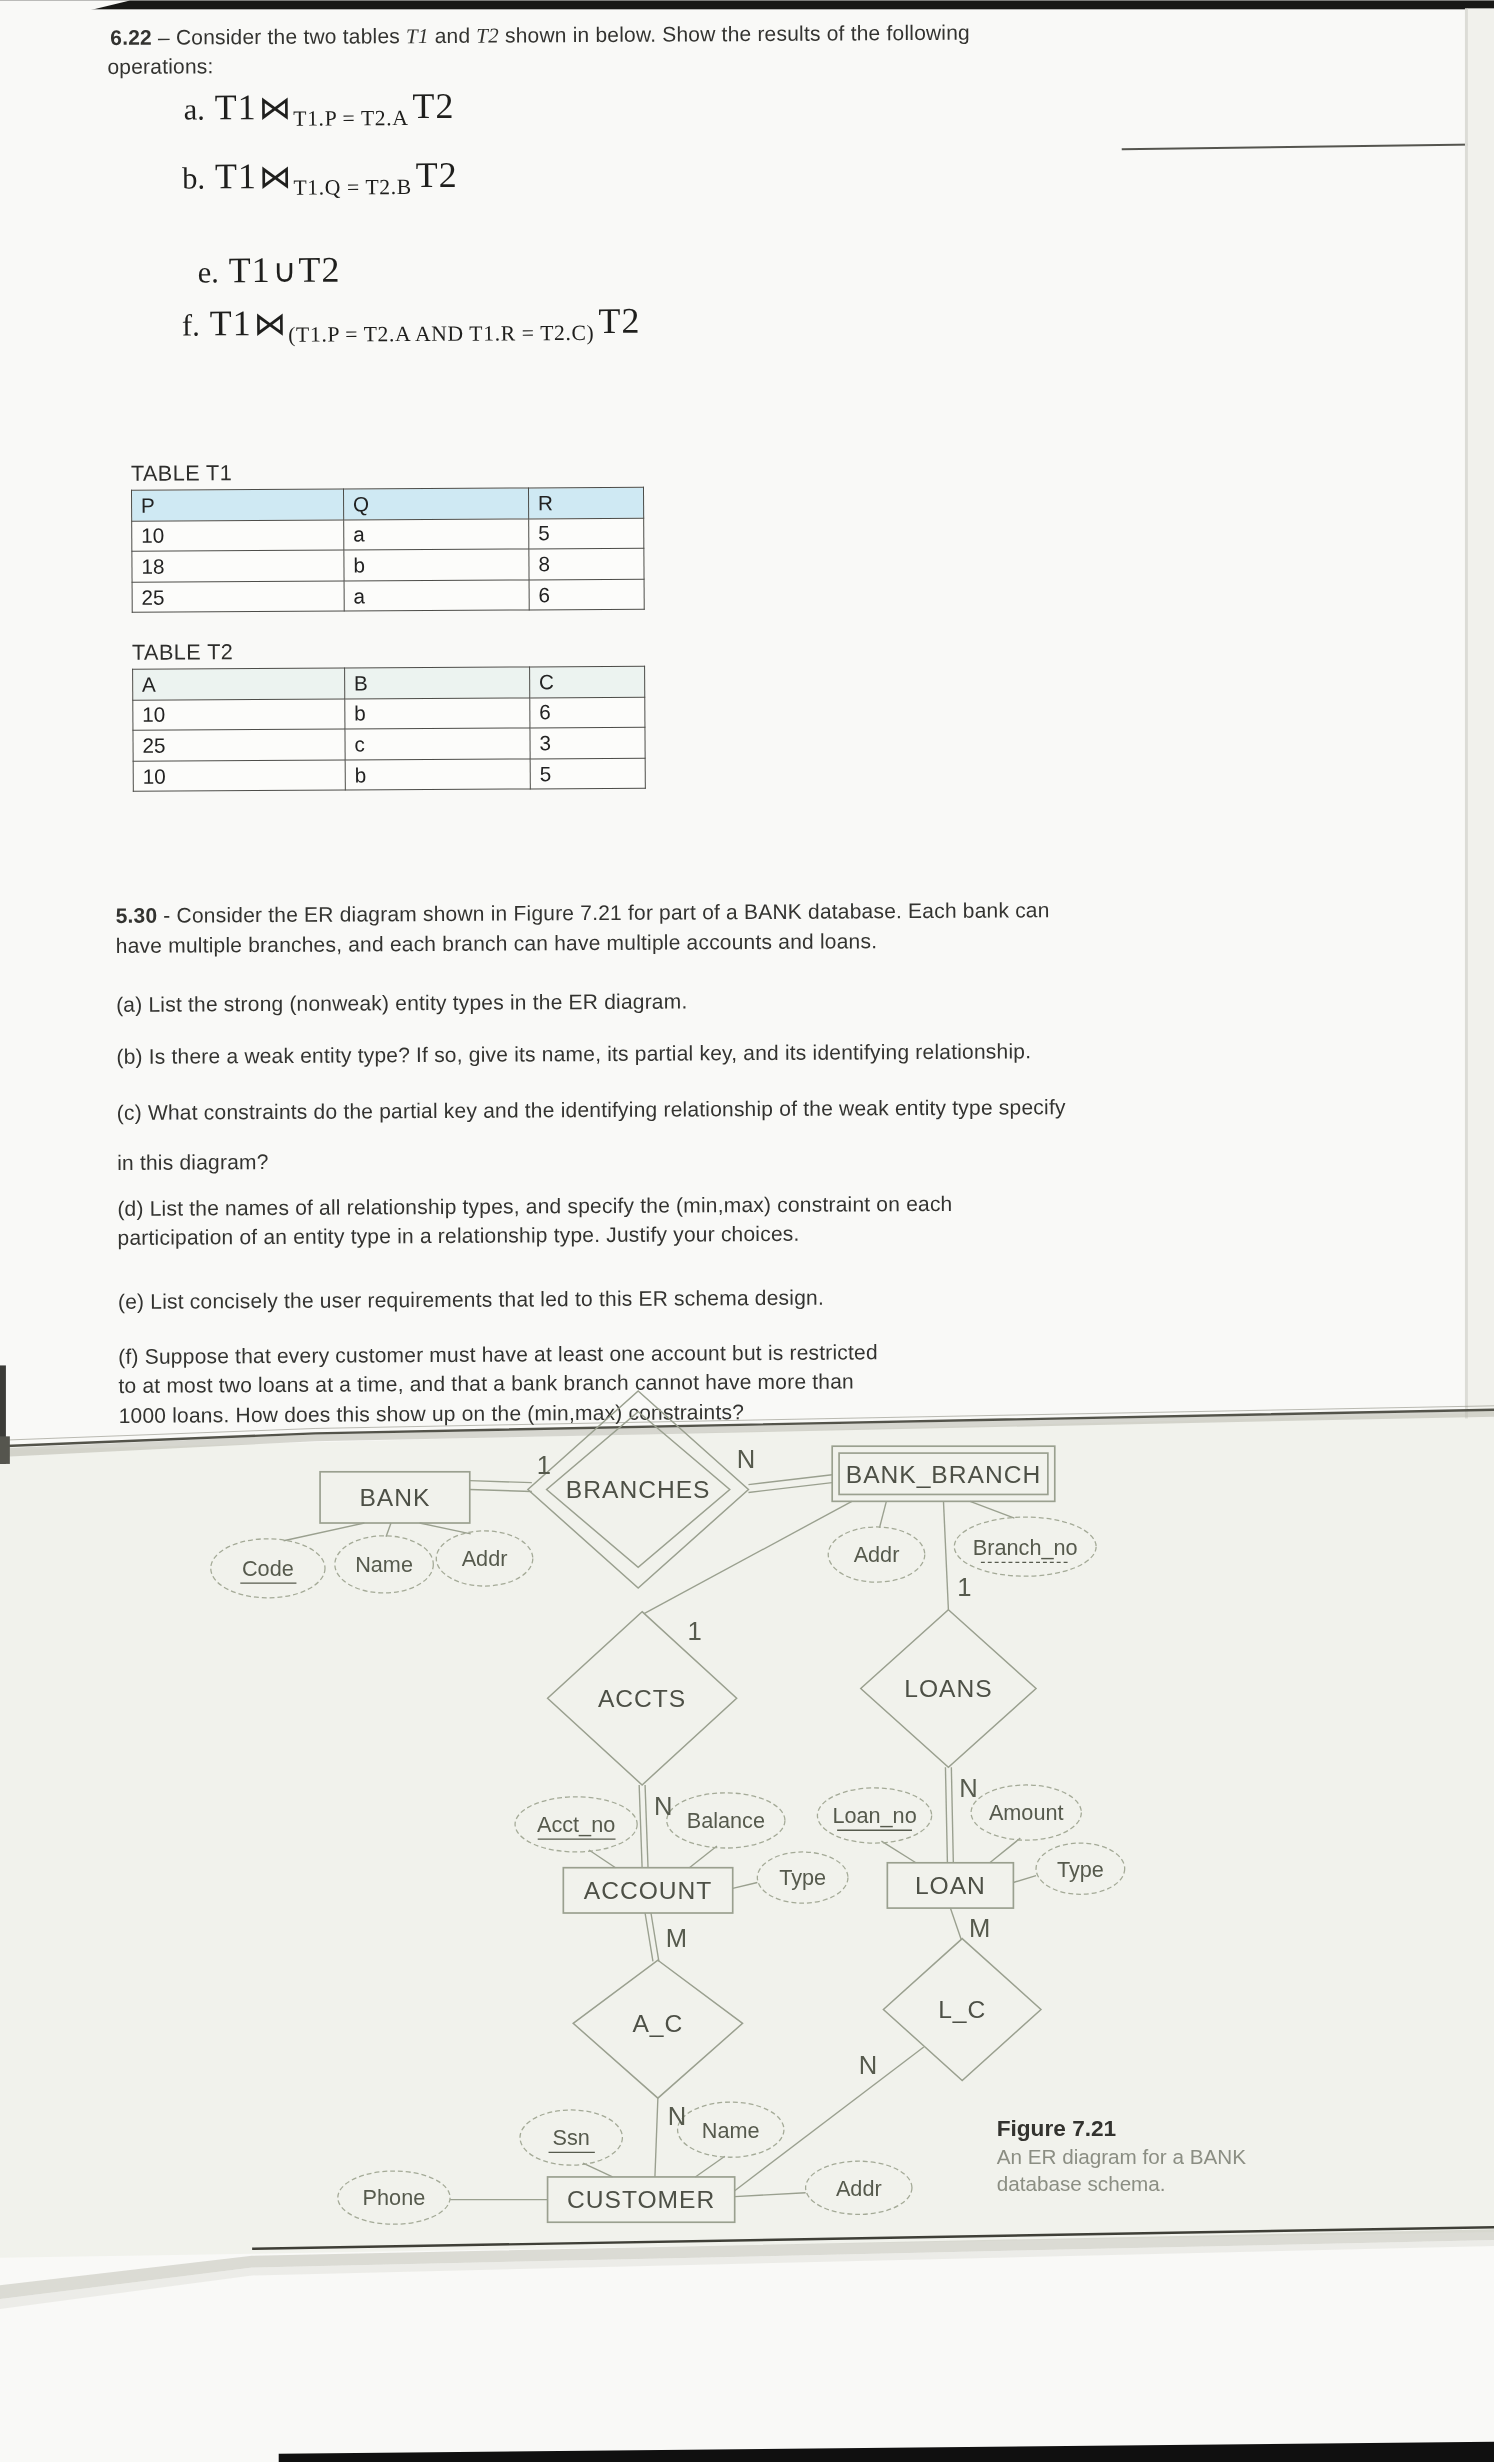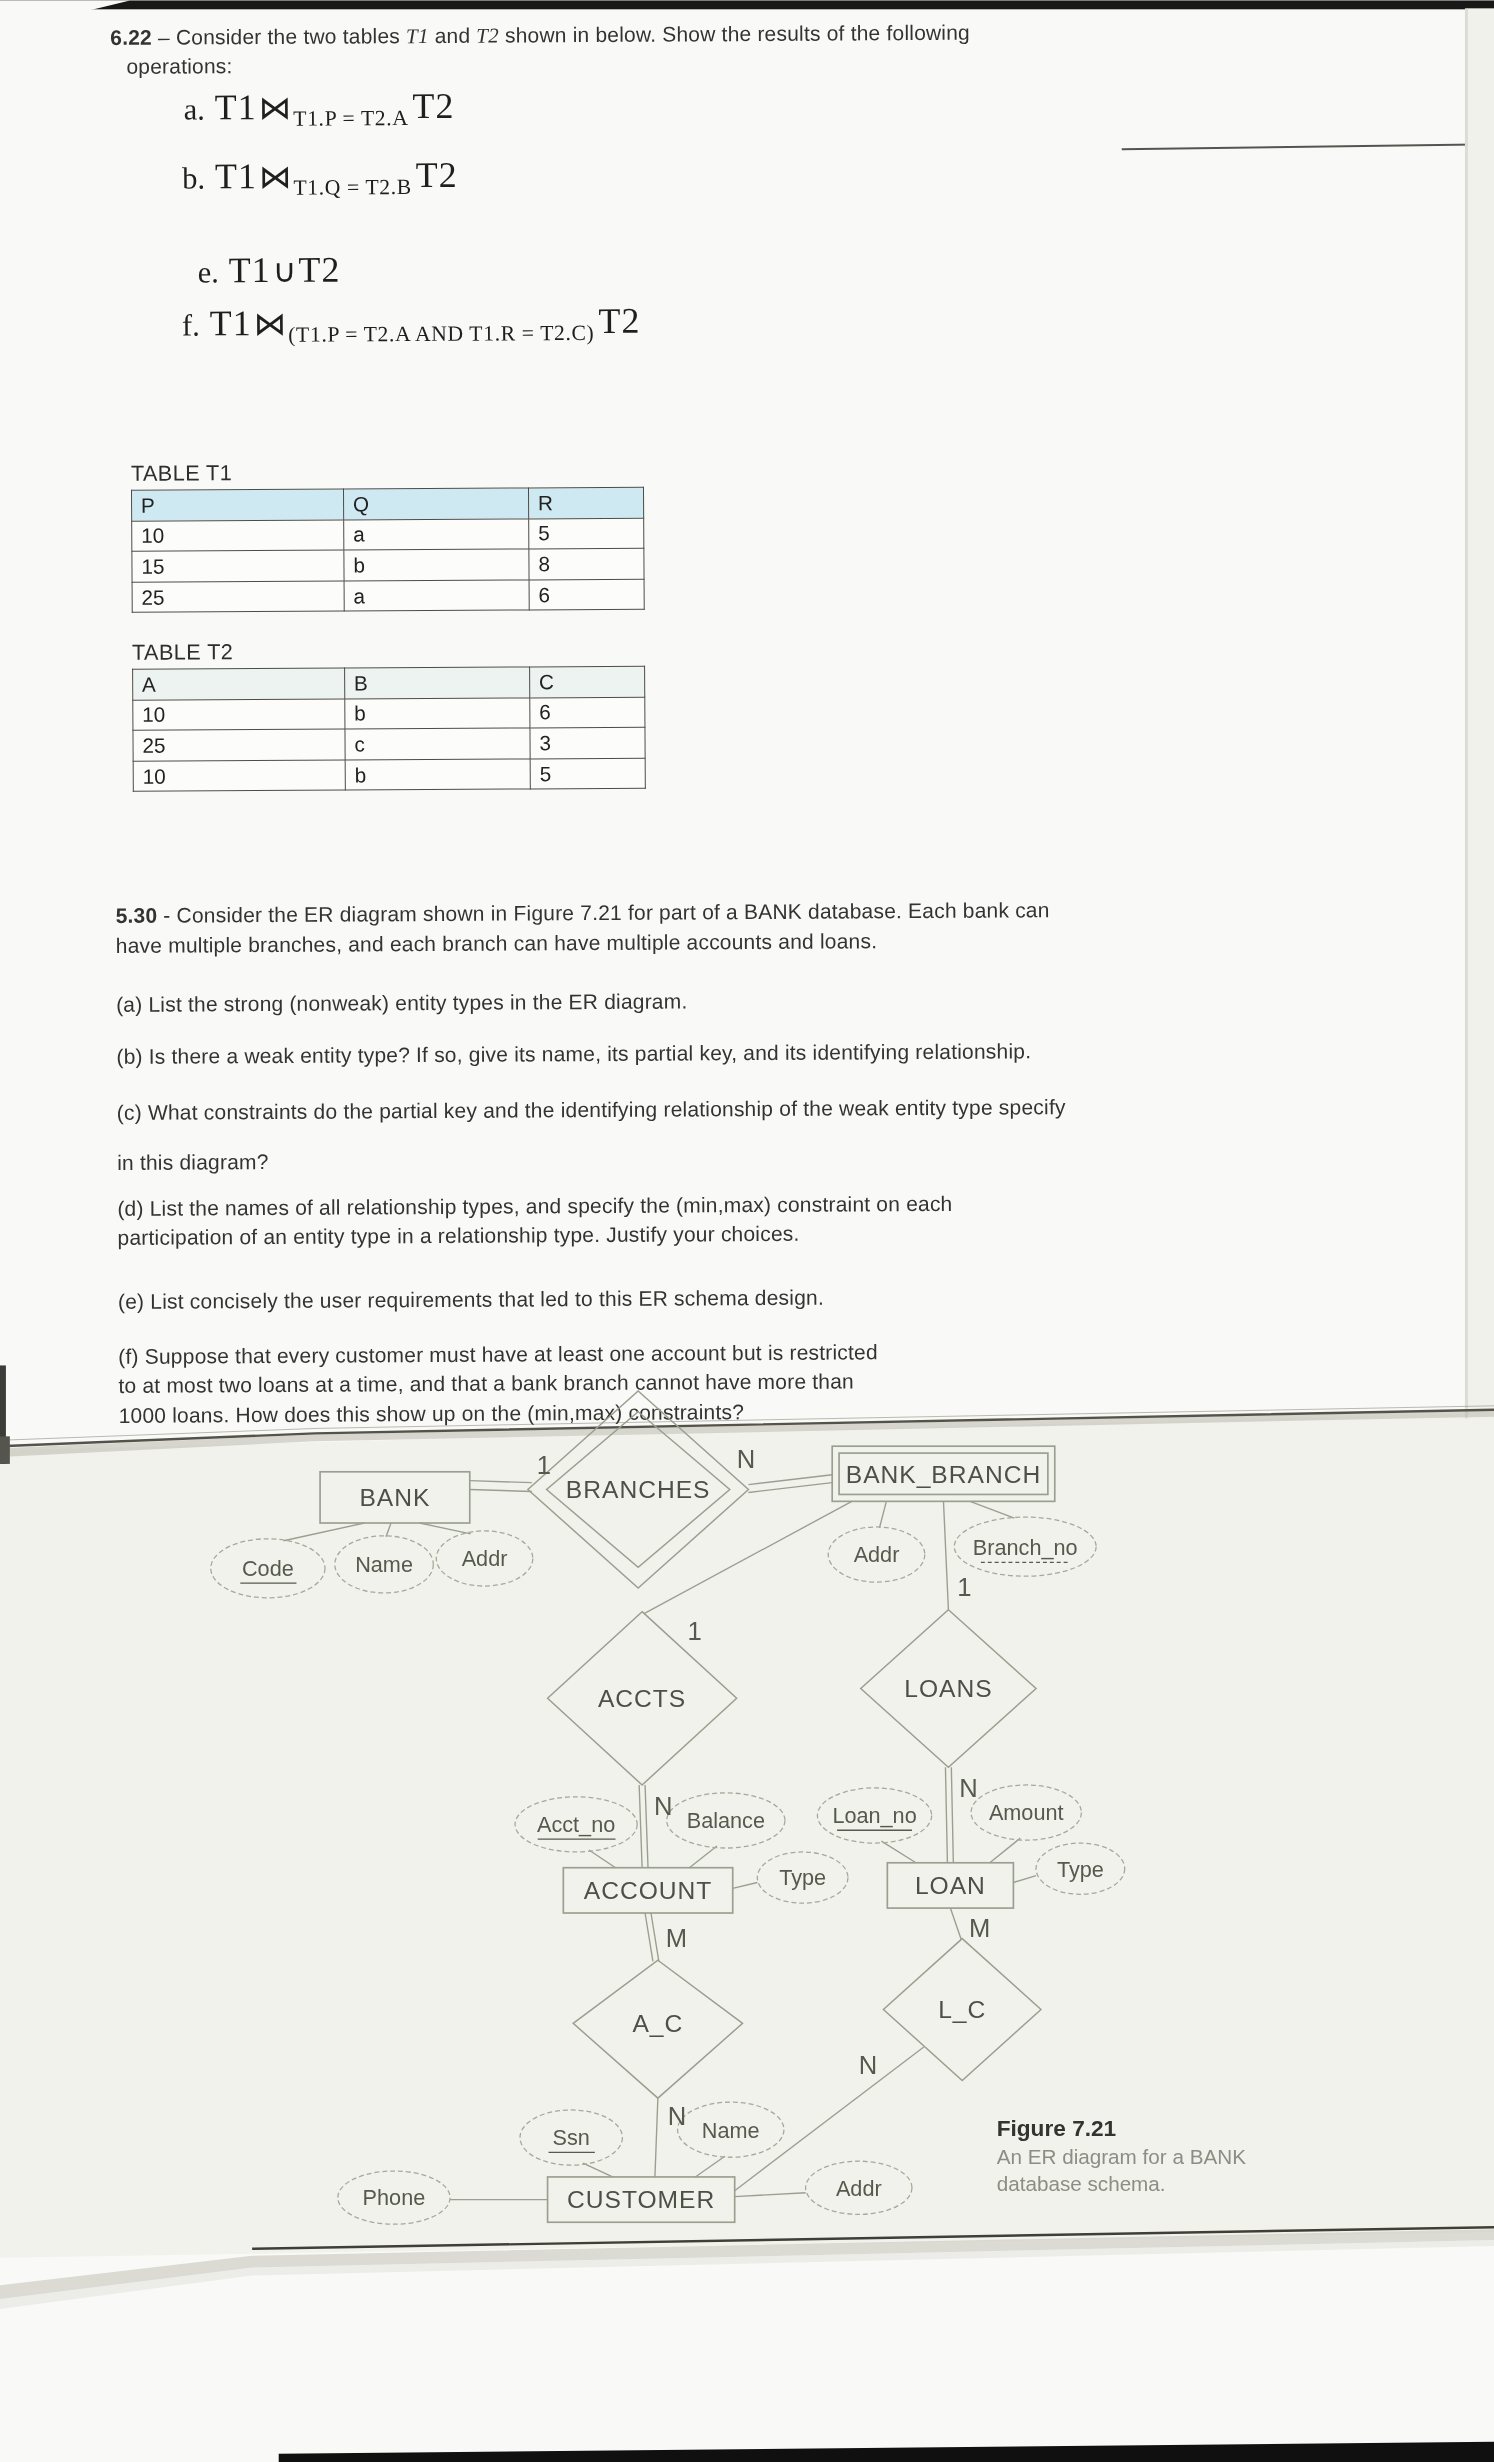--- a/index.html
+++ b/index.html
@@ -66,21 +66,21 @@
     <polygon points="0,2334 256,2302 1517,2274 1517,2280 256,2310 0,2344" fill="#d9d9d1" opacity="0.4"></polygon>
 
     <polygon points="283,2491 1517,2479 1517,2500 283,2500" fill="#101010"></polygon>
   </svg>
 
   <div class="upper" style="z-index:2;">
 
     <div class="tline" style="left:110px;top:25.6px;">
       <span class="bold">6.22</span><span> – </span><span>Consider the two tables </span><span class="it-serif">T1</span><span> and </span><span class="it-serif">T2</span><span> shown in below.  Show the results of the following</span>
     </div>
-    <div class="tline" style="left:126px;top:55px;">operations:</div>
+    <div class="tline" style="left:107px;top:55px;">operations:</div>
 
     <div class="op" style="left:183px;top:87px;">
       <span class="op-label">a.</span><span class="op-T">T1</span><span class="op-join">⋈</span><span class="op-sub">T1.P = T2.A</span> <span class="op-T">T2</span>
     </div>
     <div class="op" style="left:181px;top:156px;">
       <span class="op-label">b.</span><span class="op-T">T1</span><span class="op-join">⋈</span><span class="op-sub">T1.Q = T2.B</span> <span class="op-T">T2</span>
     </div>
     <div class="op" style="left:196px;top:250px;">
       <span class="op-label">e.</span><span class="op-T">T1</span><span class="op-join">∪</span><span class="op-T">T2</span>
     </div>
@@ -103,21 +103,21 @@
             <th>R</th>
           </tr>
         </thead>
         <tbody>
           <tr>
             <td>10</td>
               <td>a</td>
               <td>5</td>
           </tr>
           <tr>
-            <td>15</td>
+            <td>18</td>
               <td>b</td>
               <td>8</td>
           </tr>
           <tr>
             <td>25</td>
               <td>a</td>
               <td>6</td>
           </tr>
         </tbody>
       </table>

